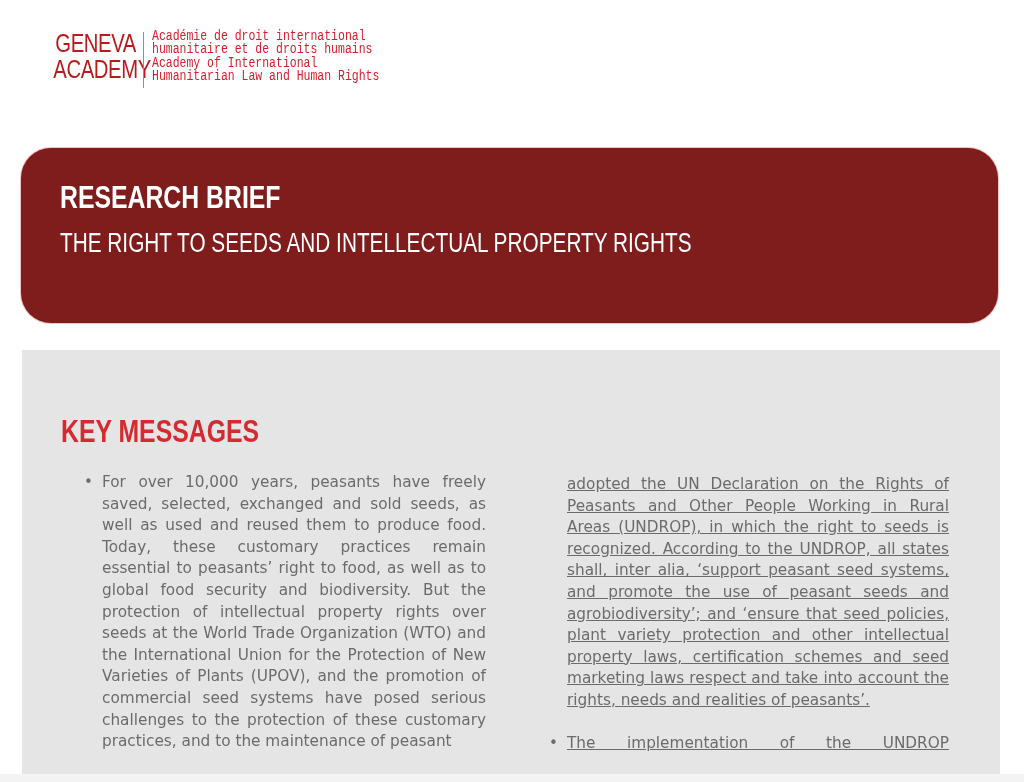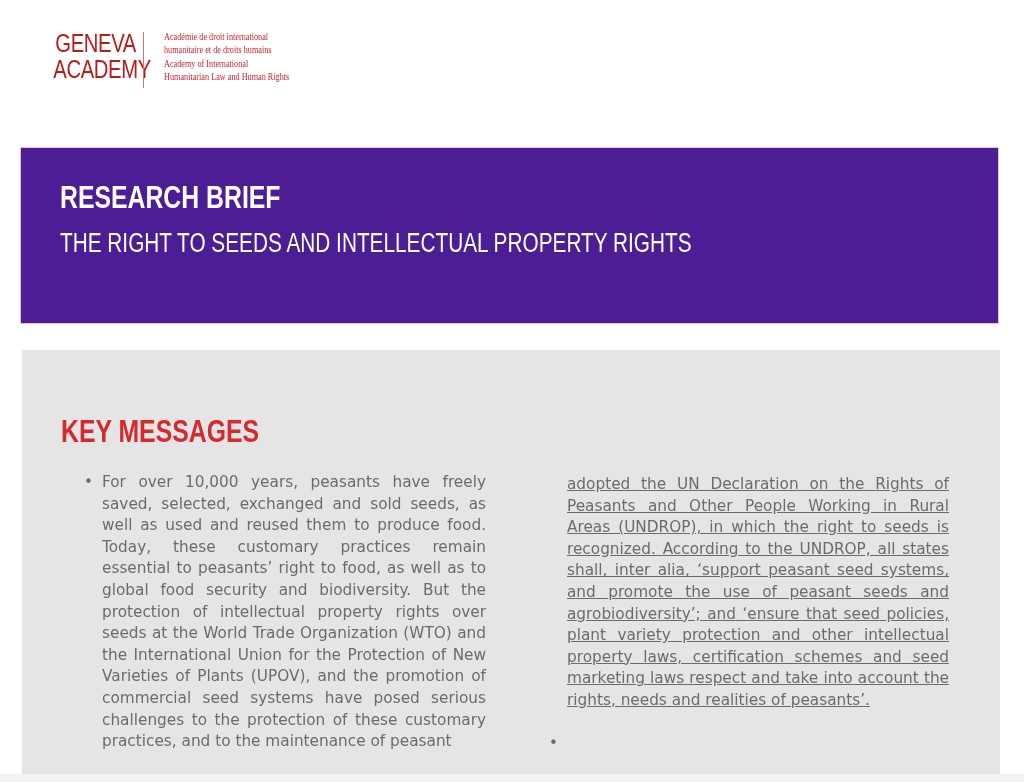--- a/index.html
+++ b/index.html
@@ -10,30 +10,30 @@
   }
   .logo { position: absolute; left: 30px; top: 30px; height: 60px; }
   .logo-main {
     position: absolute; left: 0; top: 0; width: 106px; text-align: right;
     color: #b91c1c; font-family: "Liberation Sans", sans-serif; font-weight: normal;
     font-size: 26px; line-height: 26px; letter-spacing: -0.5px;
   }
   .logo-main span { display: block; transform: scaleX(0.78); transform-origin: right center; }
   .logo-divider { position: absolute; left: 113px; top: 2px; width: 1px; height: 56px; background: #e66b72; }
   .logo-sub {
-    position: absolute; left: 134px; top: 0; color: #d4202c;
-    font-family: Liberation Serif, serif; font-size: 10px; line-height: 13px;
+    position: absolute; left: 122px; top: 0; color: #d4202c;
+    font-family: Liberation Mono, monospace; font-size: 14px; line-height: 13px;
     white-space: nowrap;
   }
   .logo-sub span { display: block; transform: scaleX(0.82); transform-origin: left center; }
   .logo-sub .fr { margin-bottom: 1px; }
 
   .banner {
     position: absolute; left: 21px; top: 148px; width: 977px; height: 175px;
-    background: #4c1d95; box-shadow: 0 0 0 1px rgba(230,120,120,0.45);
+    background: #7f1d1d; box-shadow: 0 0 0 1px rgba(230,120,120,0.45); border-radius: 30px;
   }
   .banner-title {
     position: absolute; left: 39px; top: 30px; color: #ffffff;
     font-family: "Liberation Sans", sans-serif; font-weight: bold;
     font-size: 31px; line-height: 40px; white-space: nowrap;
     transform: scaleX(0.8); transform-origin: left center;
   }
   .banner-subtitle {
     position: absolute; left: 39px; top: 75px; color: #ffffff;
     font-family: "Liberation Sans", sans-serif; font-weight: normal;
@@ -101,17 +101,18 @@
     </p>
   </div>
 
   <div class="col right">
     <p class="bullet-item">
       <span>adopted the UN Declaration on the Rights of Peasants and Other People Working in Rural Areas (UNDROP), in which the right to seeds is recognized. According to the UNDROP, all states shall, inter alia, ‘support peasant seed systems, and promote the use of peasant seeds and agrobiodiversity’; and ‘ensure that seed policies, plant variety protection and other intellectual property laws, certification schemes and seed marketing laws respect and take into account the rights, needs and realities of peasants’.</span>
     </p>
     <div class="para-gap"></div>
     <p class="bullet-item" style="text-align:justify;text-align-last:justify;">
       <span class="bullet">•</span>
+      <span>The implementation of the UNDROP</span>
     </p>
   </div>
 </div>
 
 <div class="footer-band"></div>
 
 </body></html>

